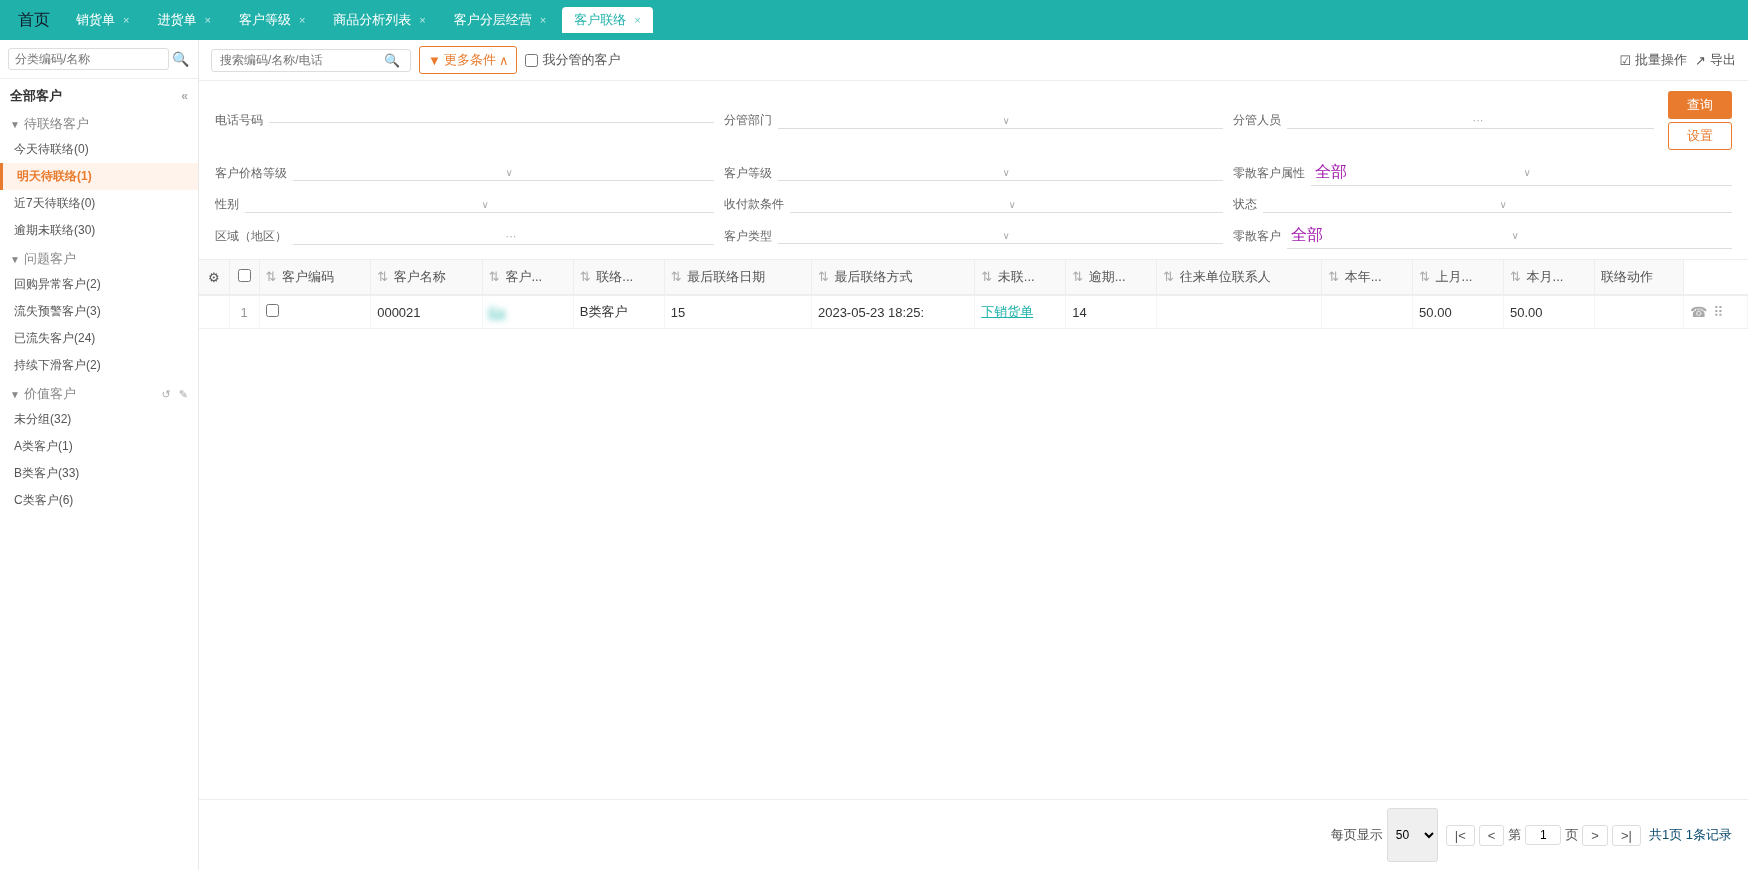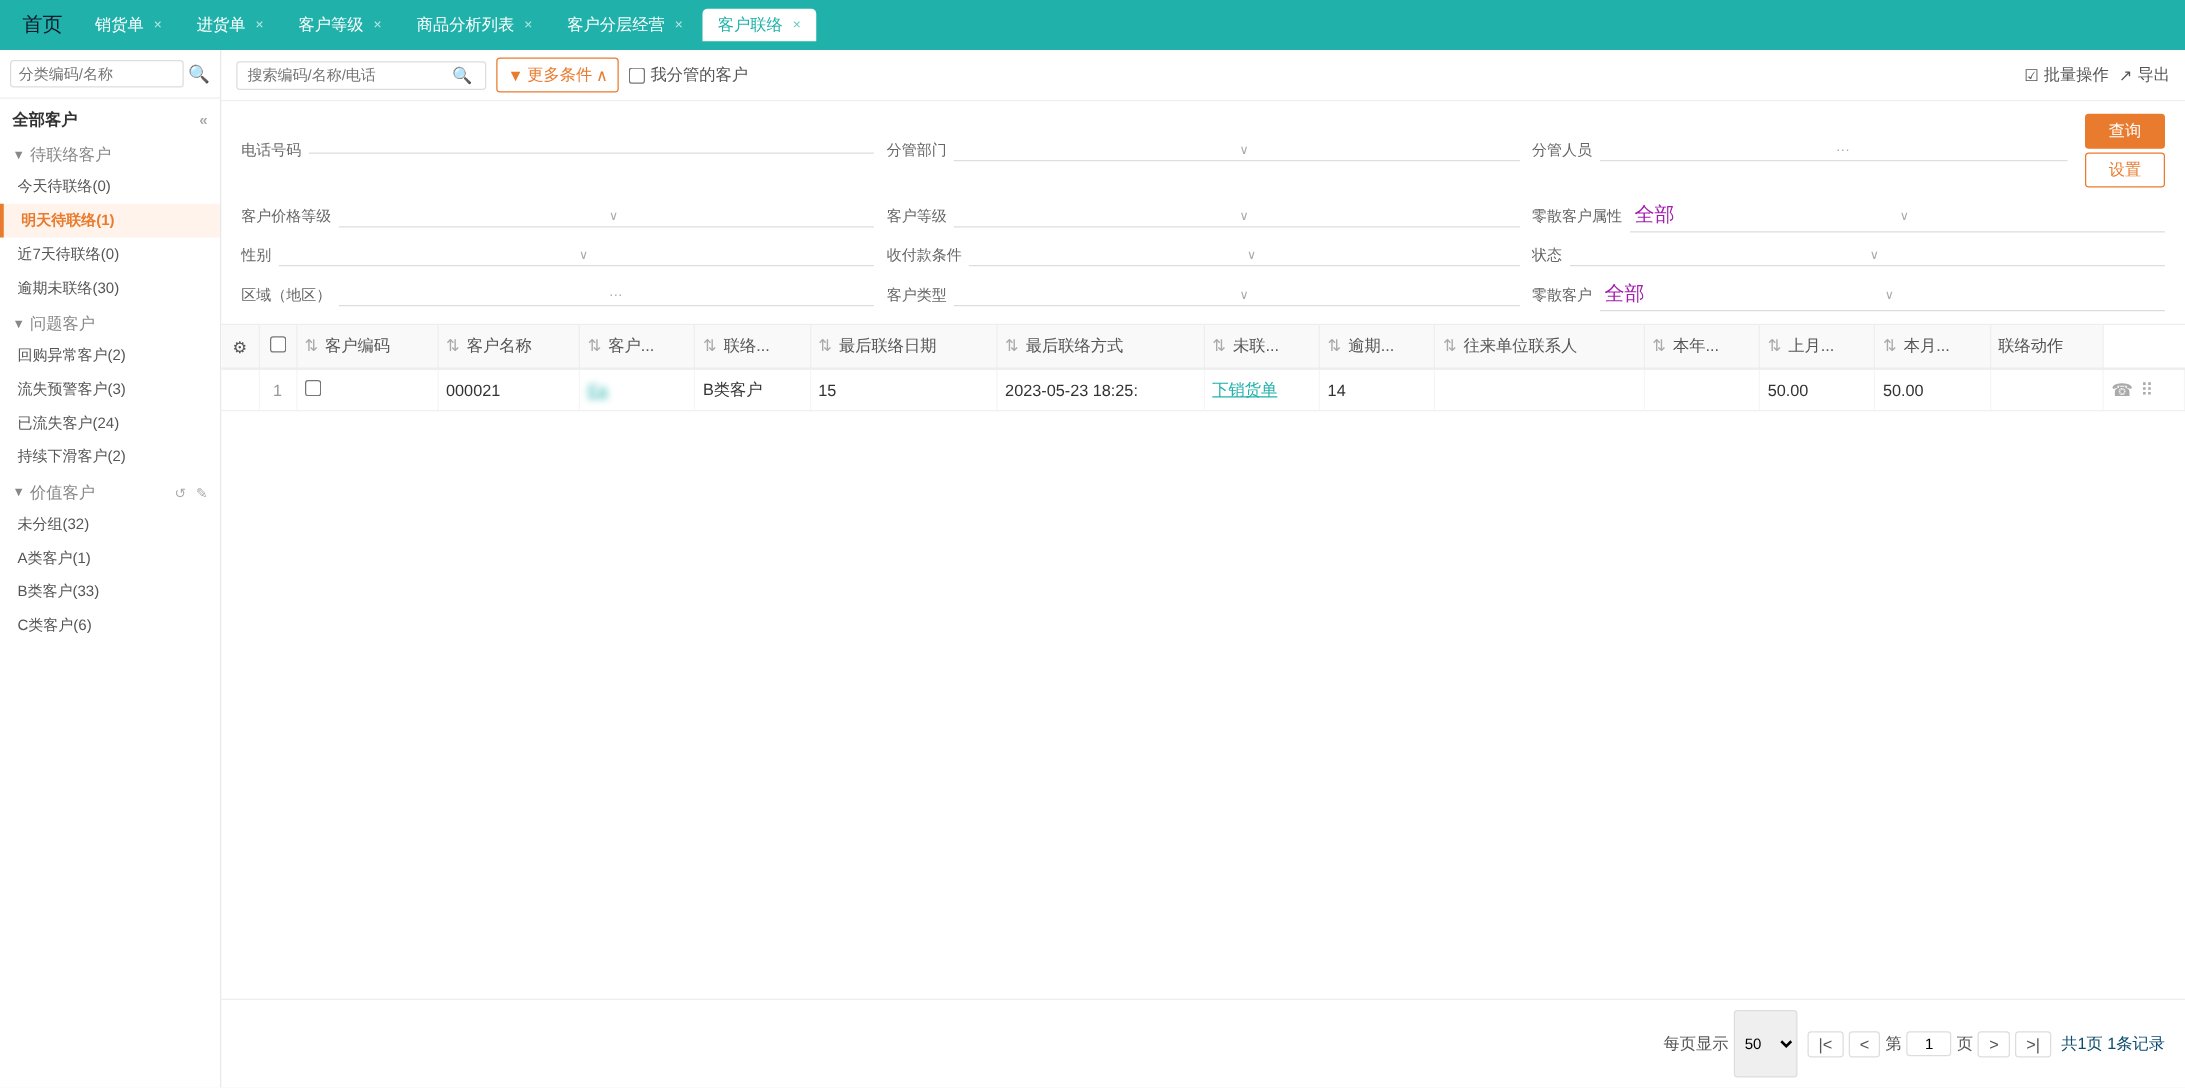--- a/index.html
+++ b/index.html
@@ -15,21 +15,21 @@
     }
     .nav-item.active { background: #fff; color: #20b2aa; border-radius: 4px 4px 0 0; }
     .nav-item .close-x { font-size: 11px; opacity: 0.7; margin-left: 4px; }
     .nav-home { color: #0f172a; font-size: 16px; padding: 4px 10px; cursor: pointer; }
 
     
     .main-layout { display: flex; height: calc(870px - 40px); }
 
     
     .sidebar {
-      width: 177px; background: #fff; border-right: 1px solid #e8e8e8; display: flex; flex-direction: column; overflow-y: auto; flex-shrink: 0;
+      width: 199px; background: #fff; border-right: 1px solid #e8e8e8; display: flex; flex-direction: column; overflow-y: auto; flex-shrink: 0;
     }
     .sidebar-search {
       display: flex; align-items: center; padding: 8px 8px; border-bottom: 1px solid #eee; gap: 4px;
     }
     .sidebar-search input {
       border: 1px solid #ddd; border-radius: 3px; padding: 3px 6px; font-size: 12px; width: 100%; outline: none;
     }
     .sidebar-search-icon { color: #aaa; cursor: pointer; font-size: 14px; }
     .sidebar-section { padding: 0; }
     .sidebar-header {

